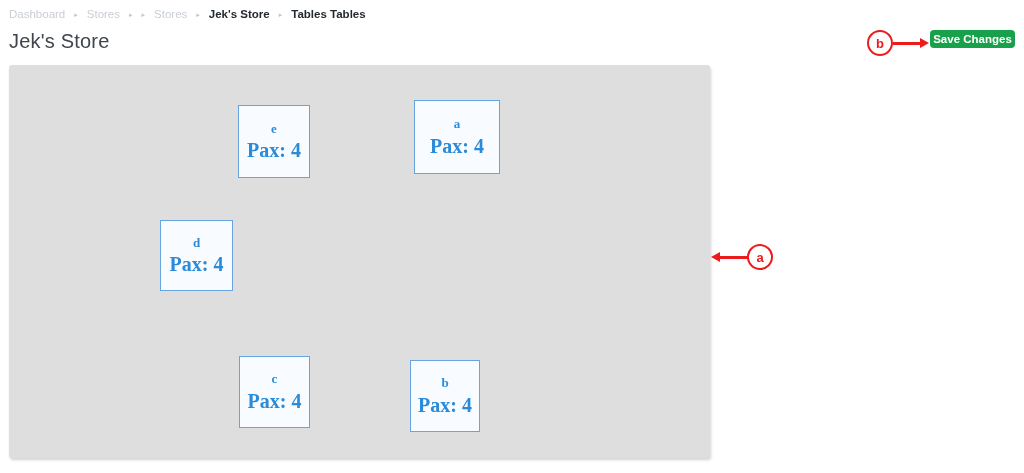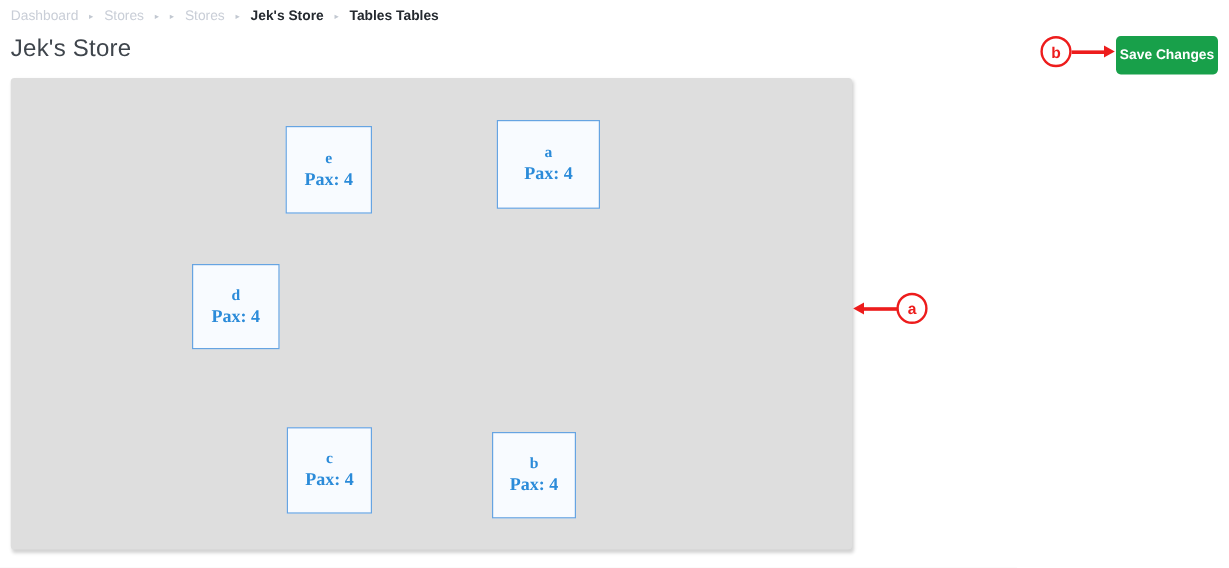--- a/index.html
+++ b/index.html
@@ -11,36 +11,36 @@
   .breadcrumb { position:absolute; left:9px; top:8px; display:flex; align-items:center;
                 gap:9px; font-size:11.5px; white-space:nowrap; }
   .crumb { color:#c9ced7; cursor:pointer; }
   .crumb.active { color:#24292f; font-weight:600; }
   .crumb-sep { color:#c2c8d1; font-size:7px; line-height:1; }
 
   
   .page-title { position:absolute; left:9px; top:30px; font-size:20px; color:#3f454c;
                 font-weight:400; letter-spacing:0.2px; }
 
-  .save-btn { position:absolute; left:930px; top:30px; width:85px; height:32px;
+  .save-btn { position:absolute; left:930px; top:30px; width:85px; height:18px;
               background:#18a04a; color:#ffffff; border:none; border-radius:4px;
               font-size:11.5px; font-weight:700; font-family:"Liberation Sans", sans-serif;
               cursor:pointer; display:flex; align-items:center; justify-content:center; }
 
   
   .layout-canvas { position:absolute; left:9px; top:65px; width:701px; height:393px;
                    background:#dedede; border-radius:3px;
                    box-shadow:1px 2px 3px rgba(0,0,0,0.18); }
 
   .table-box { position:absolute; background:#f8fbff; border:1.5px solid #66a4e2;
                display:flex; flex-direction:column; align-items:center; justify-content:center;
                gap:3px; cursor:move;
                font-family:"Liberation Serif", serif; color:#2b8bd9; text-align:center; }
   .table-name { font-size:13px; font-weight:700; line-height:1.1; }
-  .table-pax  { font-size:15px; font-weight:700; line-height:1.1; }
+  .table-pax  { font-size:20px; font-weight:700; line-height:1.1; }
 
   
   .ann-circle { position:absolute; width:26px; height:26px; border:2.5px solid #ed1c1c;
                 border-radius:50%; color:#ed1c1c; font-weight:700; font-size:13px;
                 display:flex; align-items:center; justify-content:center; background:transparent; }
   .ann-line { position:absolute; height:3px; background:#ed1c1c; }
   .ann-head { position:absolute; width:0; height:0; }
   .ann-head.left  { border-top:5.5px solid transparent; border-bottom:5.5px solid transparent;
                     border-right:9px solid #ed1c1c; }
   .ann-head.right { border-top:5.5px solid transparent; border-bottom:5.5px solid transparent;

